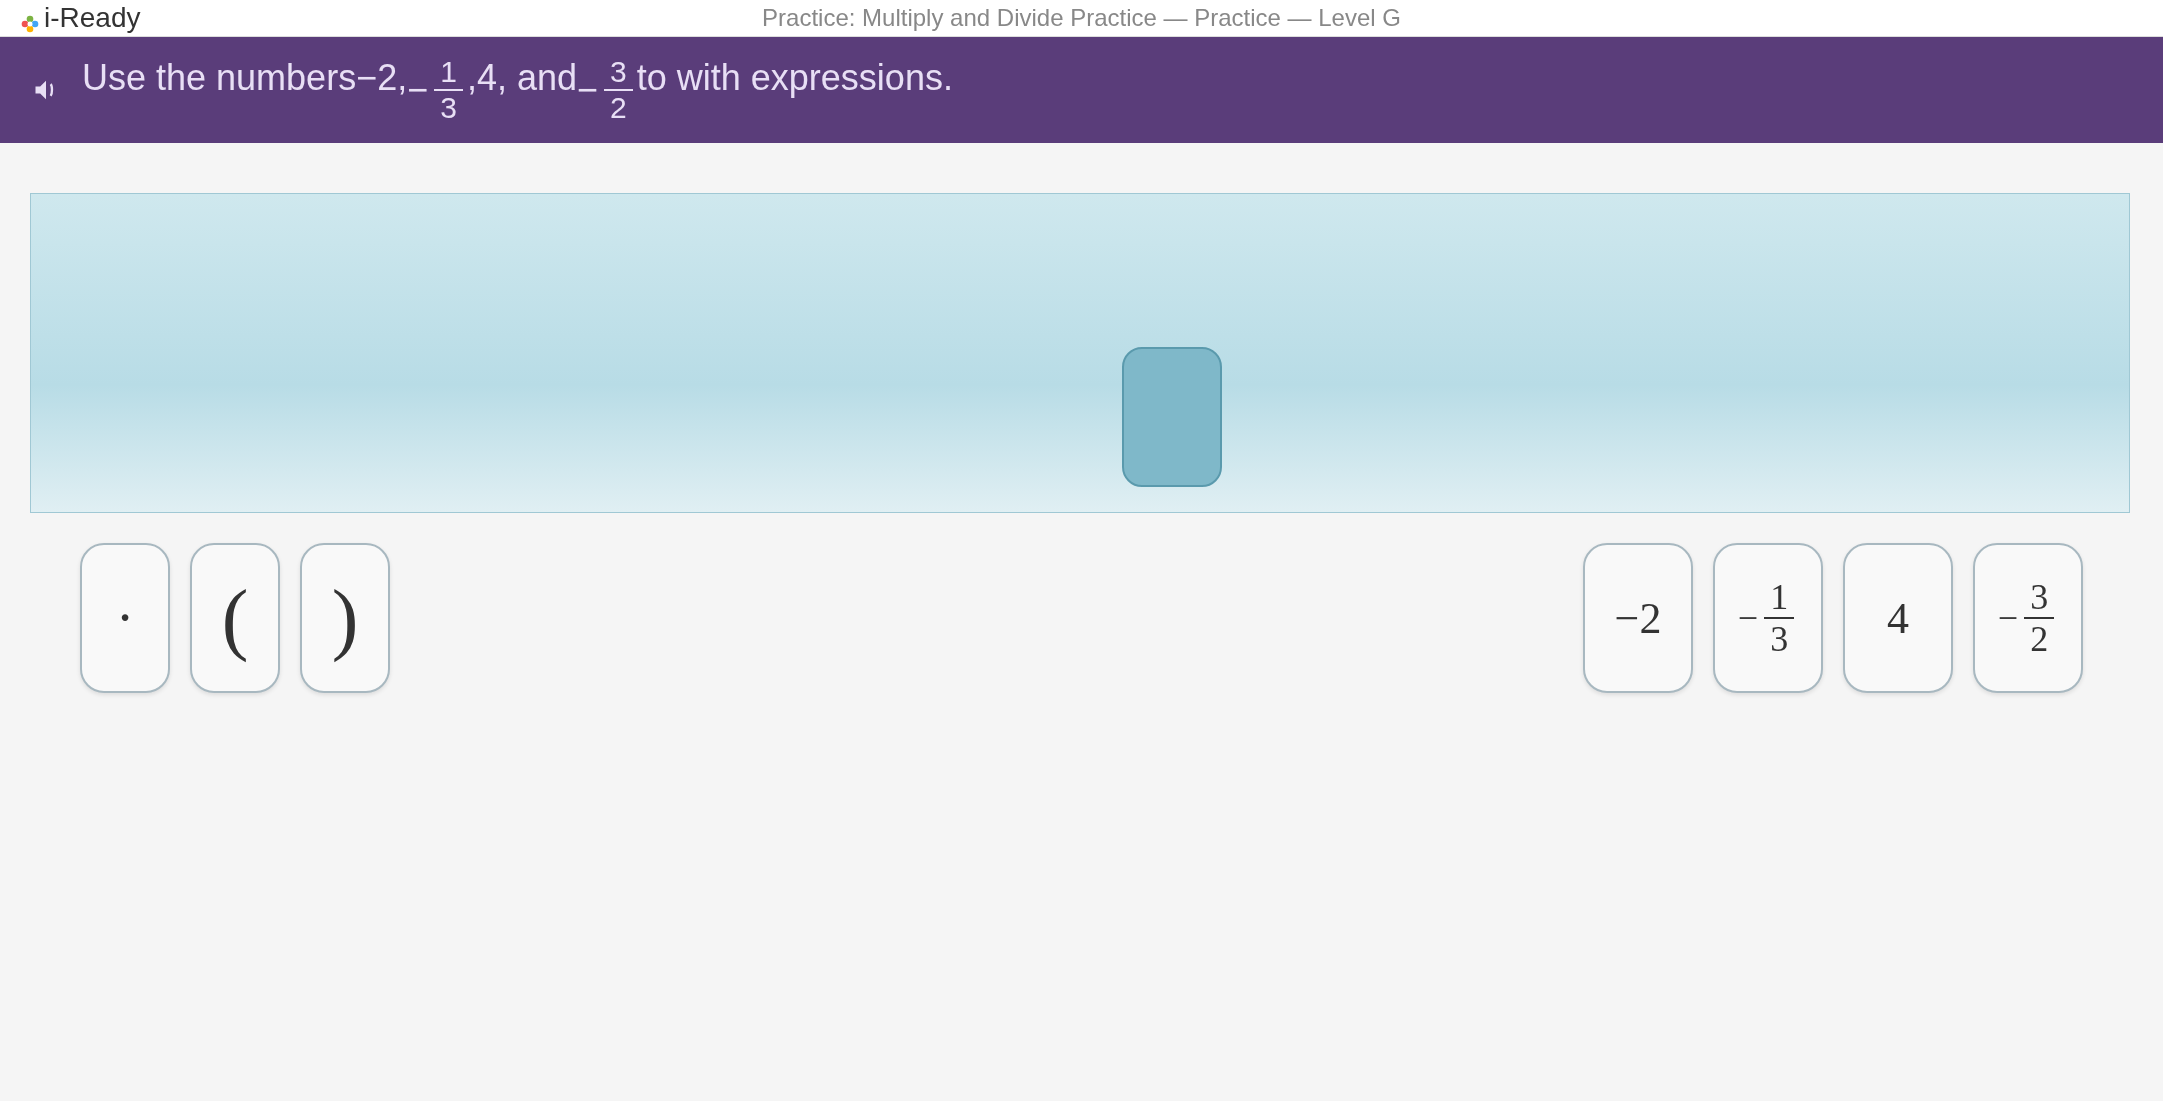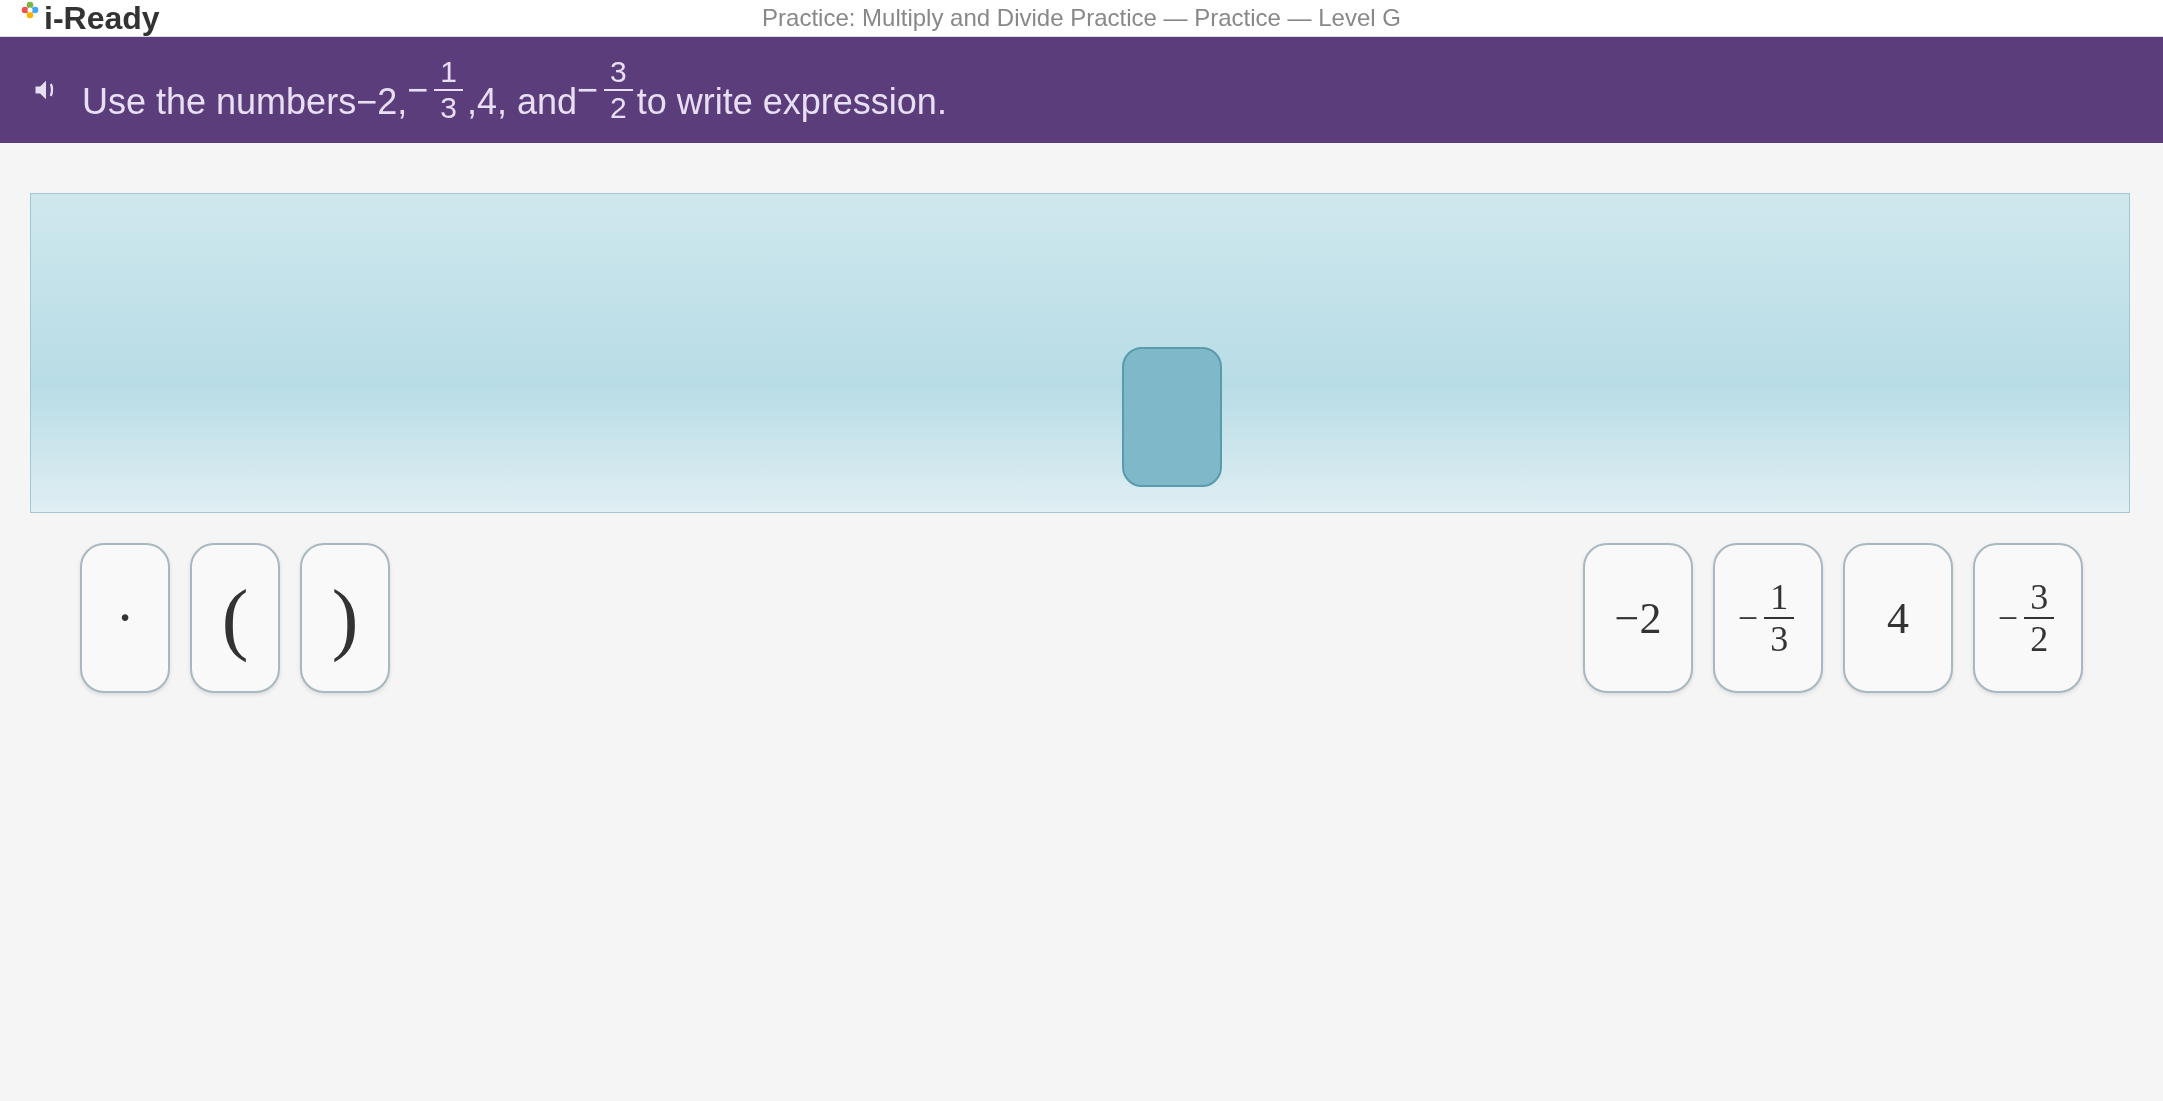--- a/index.html
+++ b/index.html
@@ -20,24 +20,24 @@
       align-items: center;
       justify-content: center;
       padding: 4px 20px;
       border-bottom: 1px solid #ddd;
       position: relative;
     }
     .brand-logo {
       position: absolute;
       left: 20px;
       display: flex;
-      align-items: flex-start;
-      color: #333;
-      font-weight: bold;
-      font-size: 32px;
+      align-items: flex-end;
+      color: #333;
+      font-weight: normal;
+      font-size: 28px;
     }
     .brand-flower {
       width: 20px;
       height: 20px;
       margin-right: 4px;
     }
     .breadcrumb {
       color: #888;
       font-size: 24px;
       text-align: center;
@@ -53,21 +53,21 @@
     .speaker-icon {
       width: 32px;
       height: 32px;
       margin-right: 20px;
       display: flex;
       align-items: center;
       justify-content: center;
     }
     .instruction-text {
       display: flex;
-      align-items: flex-end;
+      align-items: flex-start;
       flex-wrap: wrap;
     }
     .fraction {
       display: inline-flex;
       flex-direction: column;
       align-items: center;
       vertical-align: middle;
       margin: 0 4px;
       font-size: 30px;
       line-height: 1;
@@ -211,21 +211,21 @@
     <span>, </span>
     <span>4</span>
     <span>, and </span>
     <span class="frac-wrap">
       <span class="neg-sign">−</span>
       <span class="fraction">
         <span class="num">3</span>
         <span class="den">2</span>
       </span>
     </span>
-    <span> to write expression.</span>
+    <span> to with expressions.</span>
   </div>
 </div>
 
 <div class="question-area">
 
   <div class="answer-box">
     <div class="drop-slot"></div>
   </div>
 
   <div class="tile-row">

